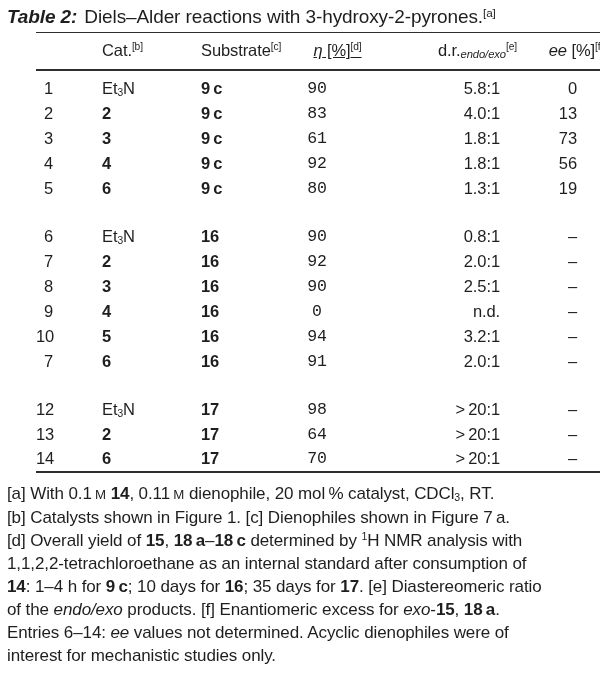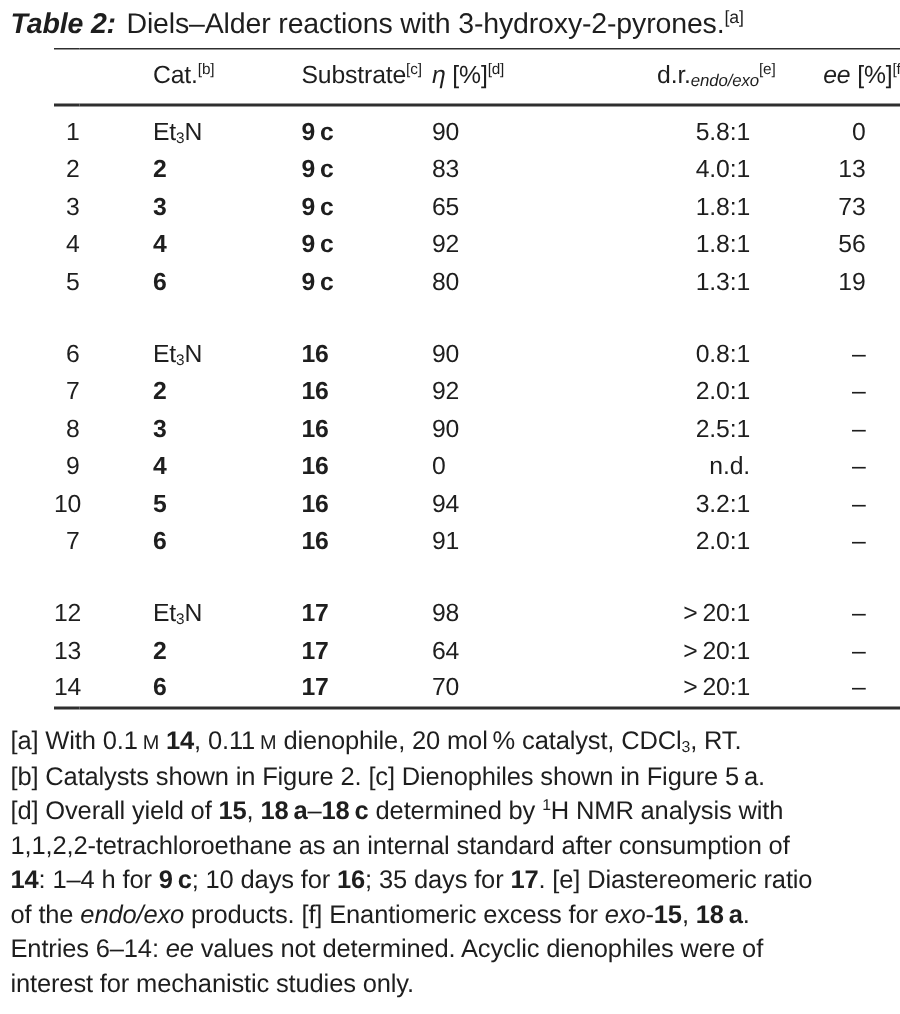--- a/index.html
+++ b/index.html
@@ -38,24 +38,24 @@
   thead tr { height: 37px; border-bottom: 2.5px solid #2e2e2e; }
   th { font-weight: normal; vertical-align: middle; padding: 0; white-space: nowrap; }
   tbody td { height: 25px; padding: 0; vertical-align: middle; white-space: nowrap; }
   tr.spacer td { height: 6px; }
   tr.gap td { height: 23px; }
   tbody { border-bottom: 2px solid #2e2e2e; }
 
   .col-entry    { text-align: right; }
   .col-cat      { text-align: left; padding-left: 49px; }
   .col-substrate{ text-align: left; padding-left: 33px; }
-  td.col-yield  { text-align: left; padding-right: 54px; }
+  td.col-yield  { text-align: center; padding-right: 54px; font-family: Liberation Mono, monospace; }
   td.col-dr     { text-align: right; padding-right: 20px; }
   td.col-ee     { text-align: right; padding-right: 55px; }
-  th.col-yield  { text-align: left; padding-right: 13px; }
+  th.col-yield  { text-align: center; padding-right: 13px; text-decoration: underline; }
   th.col-dr     { text-align: right; padding-right: 3px; }
   th.col-ee     { text-align: center; padding-right: 0; }
 
   sub, sup { line-height: 0; }
   sup { font-size: 0.62em; vertical-align: 0.55em; }
   sub { font-size: 0.62em; vertical-align: -0.2em; }
   sub.si { font-style: italic; font-size: 0.68em; }
   .sc { font-size: 0.78em; }
 
   
@@ -113,21 +113,21 @@
           <td class="col-cat"><b>2</b></td>
           <td class="col-substrate"><b>9 c</b></td>
           <td class="col-yield">83</td>
           <td class="col-dr">4.0:1</td>
           <td class="col-ee">13</td>
         </tr>
         <tr>
           <td class="col-entry">3</td>
           <td class="col-cat"><b>3</b></td>
           <td class="col-substrate"><b>9 c</b></td>
-          <td class="col-yield">65</td>
+          <td class="col-yield">61</td>
           <td class="col-dr">1.8:1</td>
           <td class="col-ee">73</td>
         </tr>
         <tr>
           <td class="col-entry">4</td>
           <td class="col-cat"><b>4</b></td>
           <td class="col-substrate"><b>9 c</b></td>
           <td class="col-yield">92</td>
           <td class="col-dr">1.8:1</td>
           <td class="col-ee">56</td>
@@ -216,21 +216,21 @@
           <td class="col-substrate"><b>17</b></td>
           <td class="col-yield">70</td>
           <td class="col-dr">&gt; 20:1</td>
           <td class="col-ee">–</td>
         </tr>
       </tbody>
   </table>
 
   <div class="footnotes">
       <div class="fn-line">[a] With 0.1 <span class="sc">M</span> <b>14</b>, 0.11 <span class="sc">M</span> dienophile, 20 mol % catalyst, CDCl<sub>3</sub>, RT.</div>
-      <div class="fn-line">[b] Catalysts shown in Figure 2. [c] Dienophiles shown in Figure 5 a.</div>
+      <div class="fn-line">[b] Catalysts shown in Figure 1. [c] Dienophiles shown in Figure 7 a.</div>
       <div class="fn-line">[d] Overall yield of <b>15</b>, <b>18 a</b>–<b>18 c</b> determined by <sup>1</sup>H NMR analysis with</div>
       <div class="fn-line">1,1,2,2-tetrachloroethane as an internal standard after consumption of</div>
       <div class="fn-line"><b>14</b>: 1–4 h for <b>9 c</b>; 10 days for <b>16</b>; 35 days for <b>17</b>. [e] Diastereomeric ratio</div>
       <div class="fn-line">of the <i>endo/exo</i> products. [f] Enantiomeric excess for <i>exo</i>-<b>15</b>, <b>18 a</b>.</div>
       <div class="fn-line">Entries 6–14: <i>ee</i> values not determined. Acyclic dienophiles were of</div>
       <div class="fn-line">interest for mechanistic studies only.</div>
     </div>
 
 </div>
 

